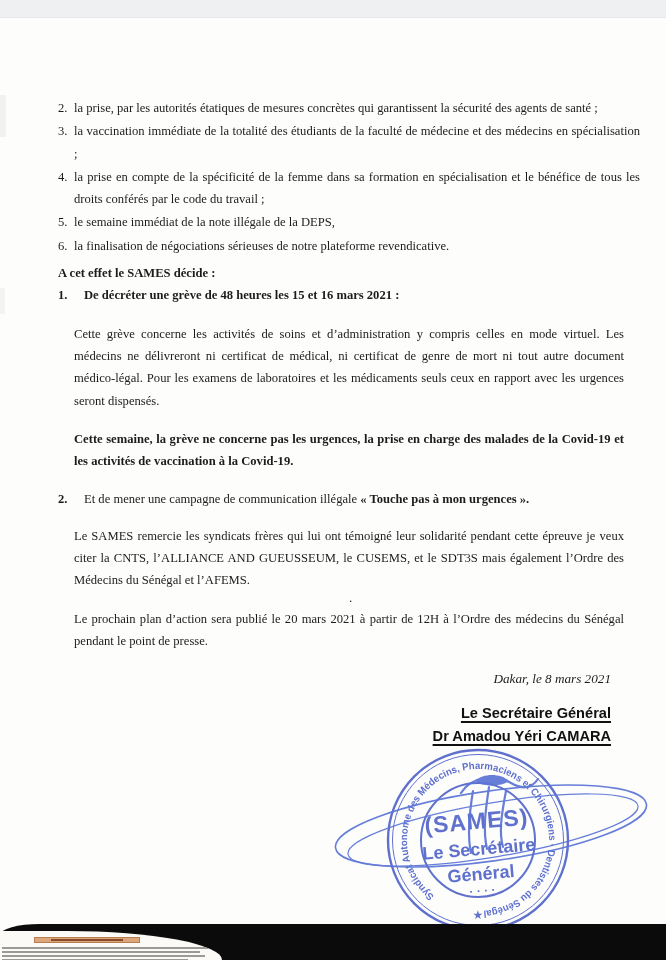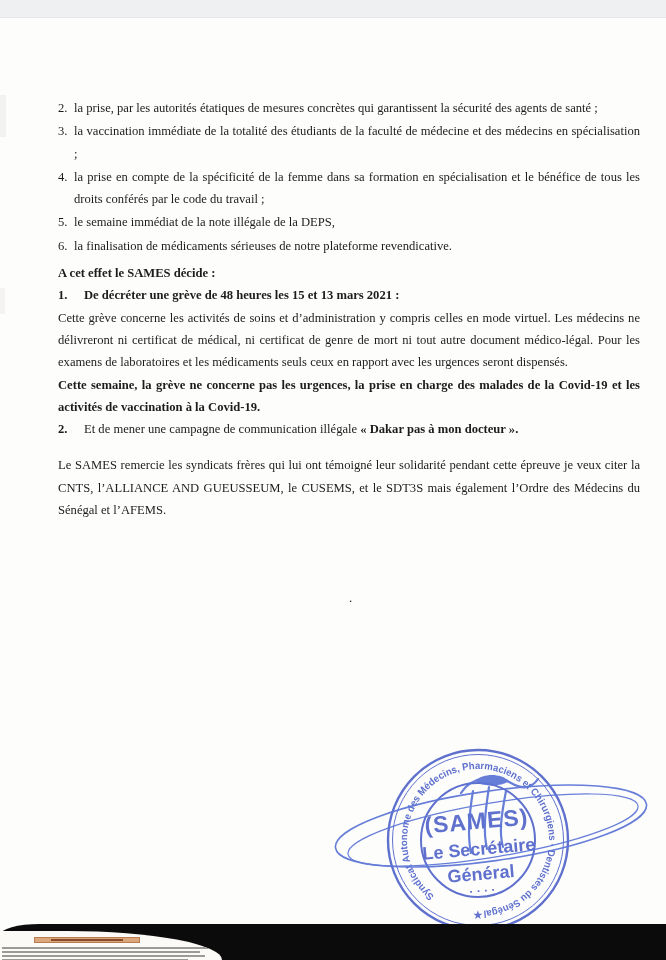--- a/index.html
+++ b/index.html
@@ -13,21 +13,21 @@
   .page{position:absolute;top:17px;left:0;width:666px;padding:80px 26px 0 58px;
         box-sizing:border-box;font-size:12.6px;line-height:22.3px;}
   .demands{margin:0;padding:0;list-style:none;}
   .demand{display:flex;margin:0 0 1px 0;}
   .dnum{flex:0 0 16px;}
   .dtext{flex:1;text-align:justify;}
   .heading{margin:5px 0 0 0;font-weight:bold;}
   .decision{display:flex;margin:0;}
   .decnum{flex:0 0 26px;font-weight:bold;}
   .dectext{flex:1;text-align:justify;}
-  .para{margin:0;text-align:justify;}
+  .para{margin:16px;text-align:justify;}
   .para.bold{font-weight:bold;}
   .mt14{margin-top:14px;}
   .mt11{margin-top:11px;}
   .right-zone{margin:10px 29px 0 0;text-align:right;}
   .dateline{font-style:italic;font-size:13.2px;}
   .sigblock{margin-top:11px;font-family:"Liberation Sans",sans-serif;
             font-weight:bold;font-size:14.6px;line-height:23px;color:#111;}
   .sigblock div{text-decoration:underline;text-decoration-thickness:1.8px;text-underline-offset:3px;}
   .stray-dot{position:absolute;left:349px;top:590px;font-size:13px;}
 
@@ -66,41 +66,49 @@
       <li class="demand">
         <span class="dnum">4.</span>
         <span class="dtext">la prise en compte de la spécificité de la femme dans sa formation en spécialisation et le bénéfice de tous les droits conférés par le code du travail ;</span>
       </li>
       <li class="demand">
         <span class="dnum">5.</span>
         <span class="dtext">le semaine immédiat de la note illégale de la DEPS,</span>
       </li>
       <li class="demand">
         <span class="dnum">6.</span>
-        <span class="dtext">la finalisation de médicaments sérieuses de notre plateforme revendicative.</span>
+        <span class="dtext">la finalisation de négociations sérieuses de notre plateforme revendicative.</span>
       </li>
     </ul>
 
     <p class="heading">A cet effet le SAMES décide :</p>
 
     <div class="decision">
       <span class="decnum">1.</span>
-      <span class="dectext"><b>De décréter une grève de 48 heures les 15 et 13 mars 2021 :</b></span>
+      <span class="dectext"><b>De décréter une grève de 48 heures les 15 et 16 mars 2021 :</b></span>
     </div>
 
     <p class="para">Cette grève concerne les activités de soins et d’administration y compris celles en mode virtuel. Les médecins ne délivreront ni certificat de médical, ni certificat de genre de mort ni tout autre document médico-légal. Pour les examens de laboratoires et les médicaments seuls ceux en rapport avec les urgences seront dispensés.</p>
     <p class="para bold">Cette semaine, la grève ne concerne pas les urgences, la prise en charge des malades de la Covid-19 et les activités de vaccination à la Covid-19.</p>
 
     <div class="decision">
       <span class="decnum">2.</span>
-      <span class="dectext"><span>Et de mener une campagne de communication illégale </span><b>« Dakar pas à mon docteur ».</b></span>
+      <span class="dectext"><span>Et de mener une campagne de communication illégale </span><b>« Touche pas à mon urgences ».</b></span>
     </div>
 
     <p class="para mt14">Le SAMES remercie les syndicats frères qui lui ont témoigné leur solidarité pendant cette épreuve je veux citer la CNTS, l’ALLIANCE AND GUEUSSEUM, le CUSEMS, et le SDT3S mais également l’Ordre des Médecins du Sénégal et l’AFEMS.</p>
+    <p class="para mt11">Le prochain plan d’action sera publié le 20 mars 2021 à partir de 12H à l’Ordre des médecins du Sénégal pendant le point de presse.</p>
 
+    <div class="right-zone">
+      <div class="dateline">Dakar, le 8 mars 2021</div>
+      <div class="sigblock">
+        <div>Le Secrétaire Général</div>
+        <div>Dr Amadou Yéri CAMARA</div>
+      </div>
+    </div>
   </div>
 
   <span class="stray-dot">.</span>
 
   <div class="stamp-wrap">
     <svg width="341" height="227" viewBox="0 0 341 227">
       <g opacity="0.9">
         <circle cx="153" cy="107" r="90" fill="none" stroke="#4e62c9" stroke-width="2.4"></circle>
         <circle cx="153" cy="107" r="85.5" fill="none" stroke="#4e62c9" stroke-width="1"></circle>
         <circle cx="153" cy="107" r="57" fill="none" stroke="#4e62c9" stroke-width="2"></circle>

